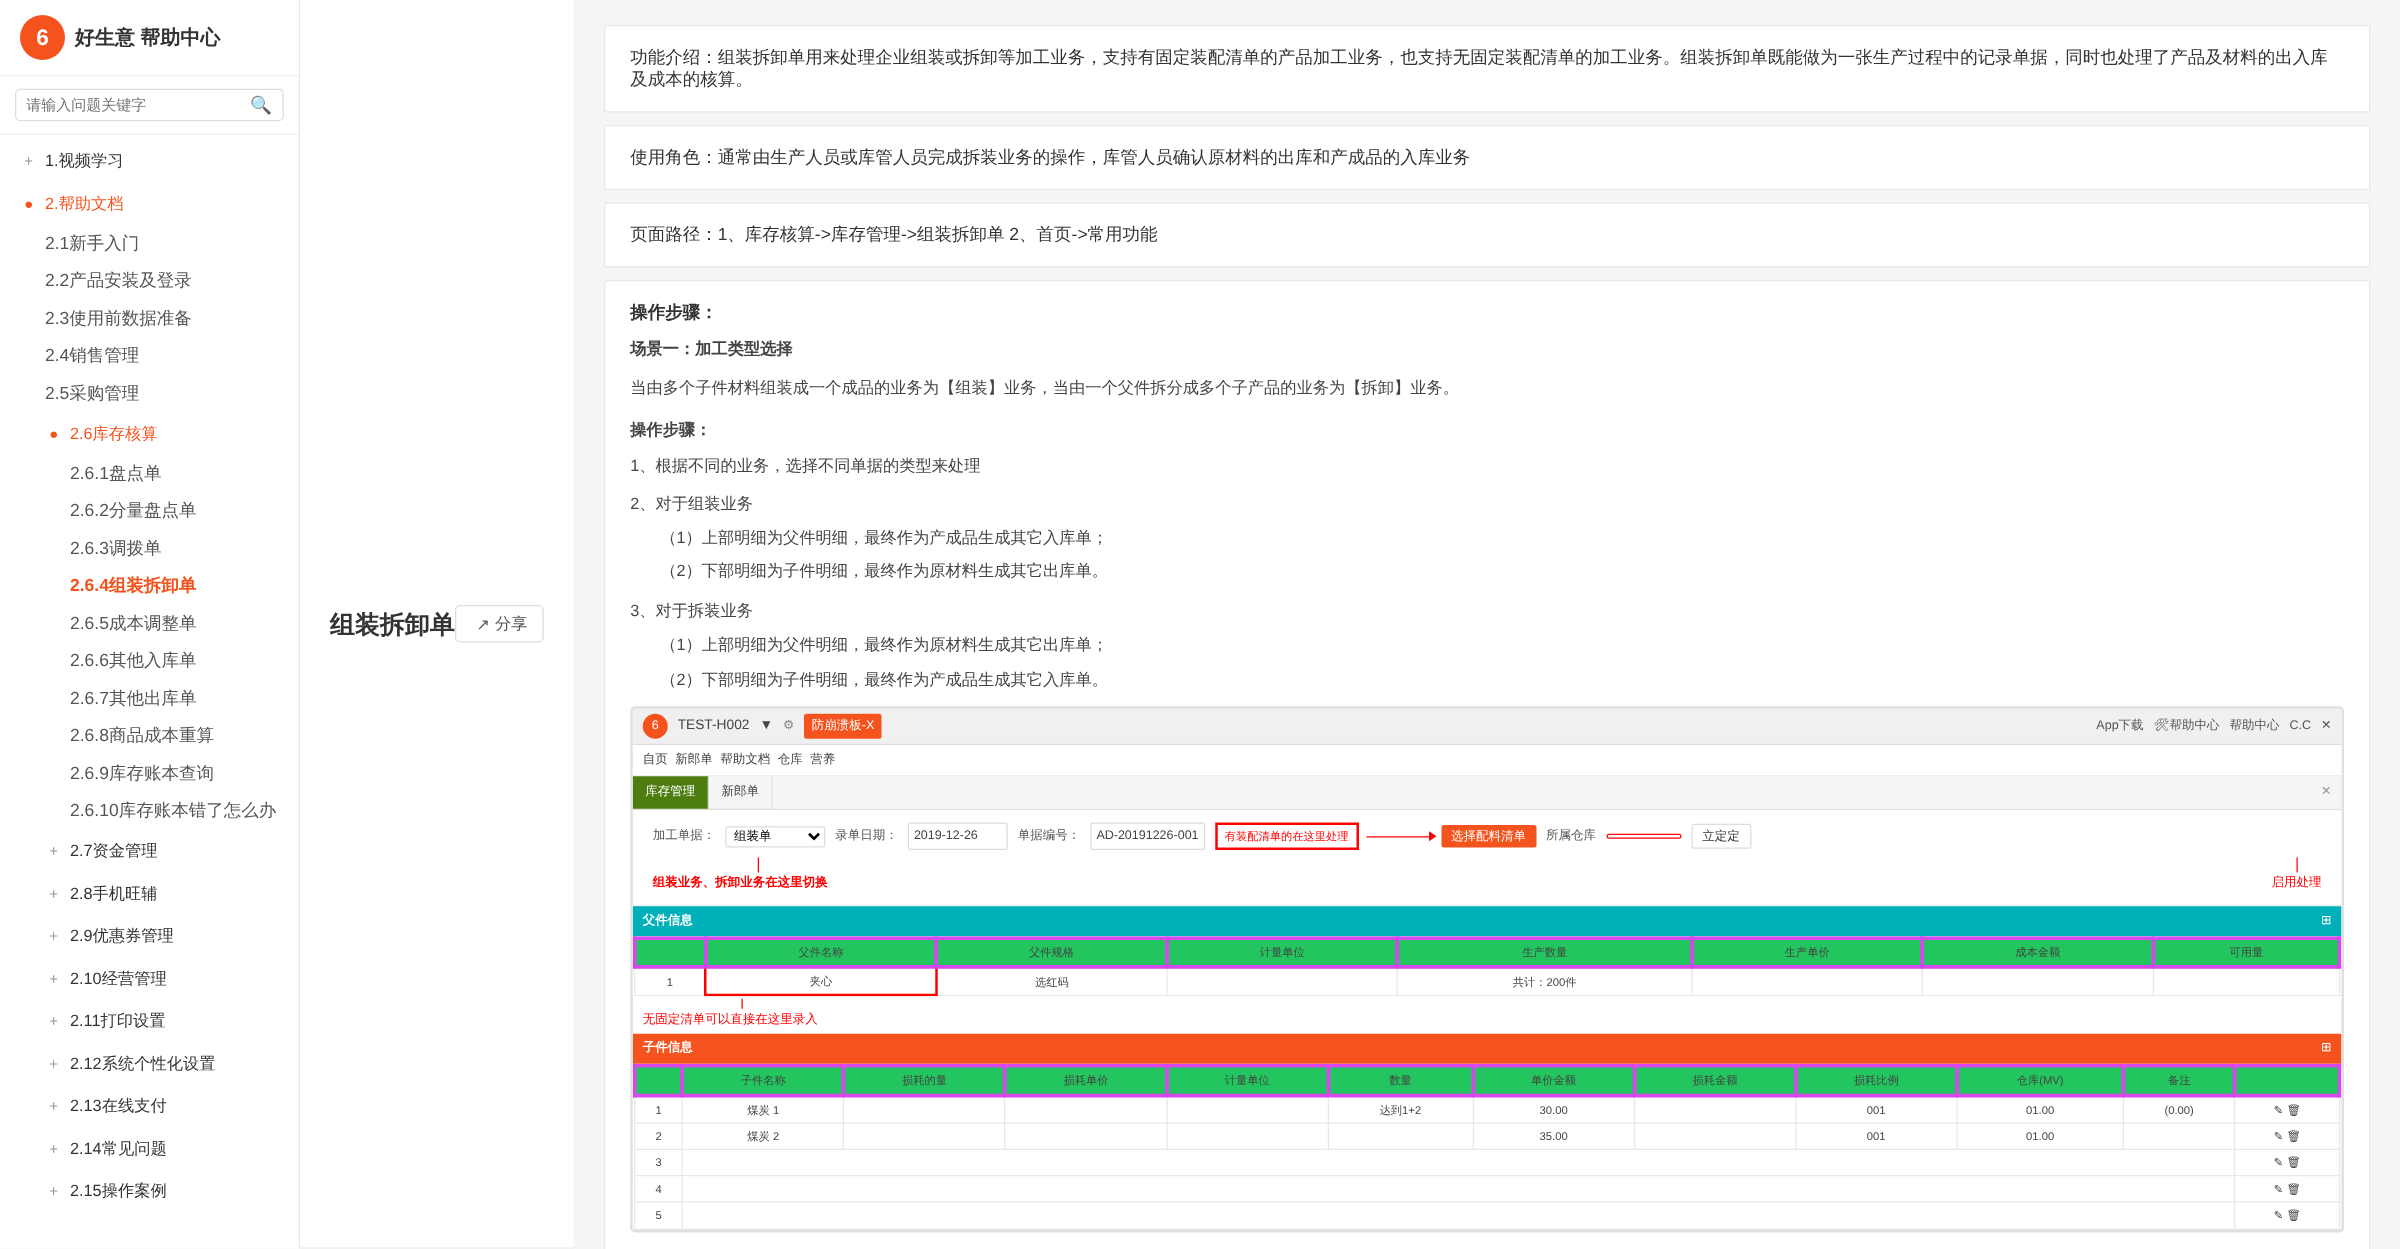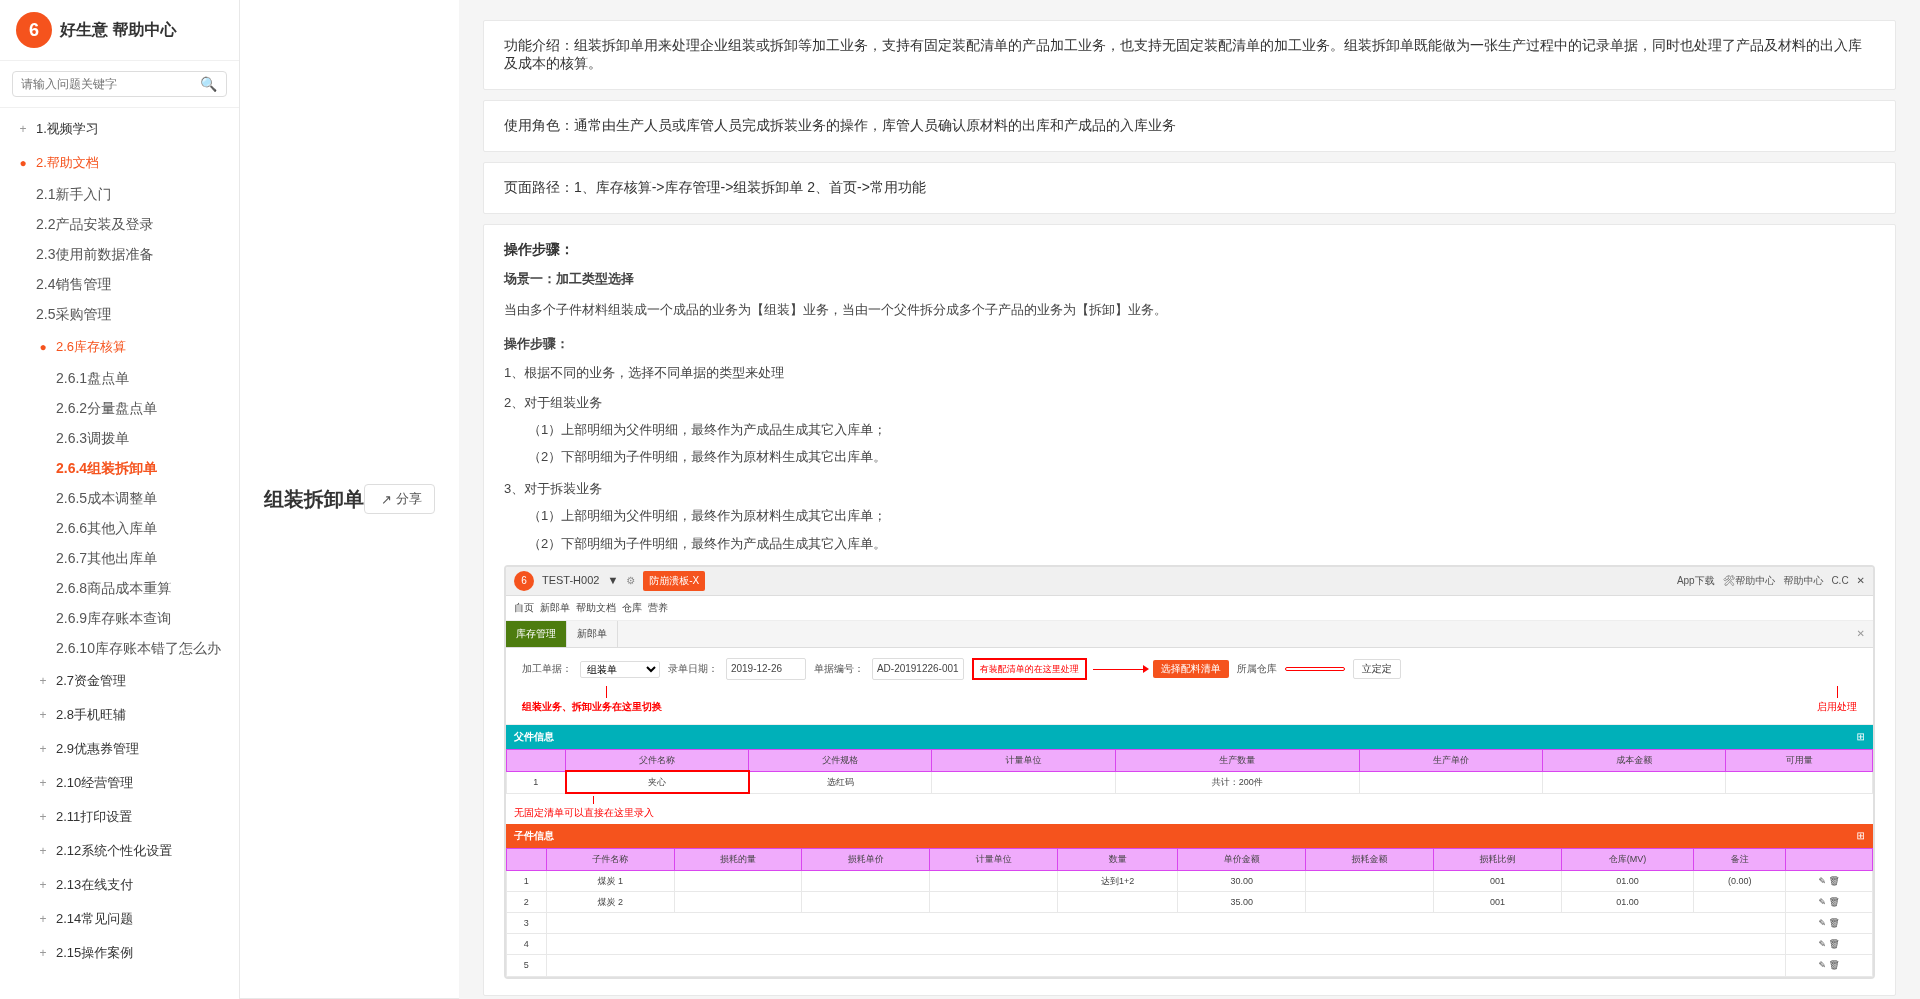--- a/index.html
+++ b/index.html
@@ -220,22 +220,22 @@
       cursor: pointer;
     }
     .mock-btn.orange { background: #f5531d; color: #fff; border: none; }
     .mock-btn.white { background: #fff; color: #333; border: 1px solid #ddd; }
     .mock-table {
       width: 100%;
       border-collapse: collapse;
       font-size: 9px;
     }
     .mock-table th {
-      background: #f0abfc;
-      border: 1px solid #d946ef;
+      background: #22c55e;
+      border: 3px solid #d946ef;
       padding: 2px 4px;
       text-align: center;
       font-weight: normal;
     }
     .mock-table td {
       border: 1px solid #e8e8e8;
       padding: 2px 4px;
       text-align: center;
     }
 

